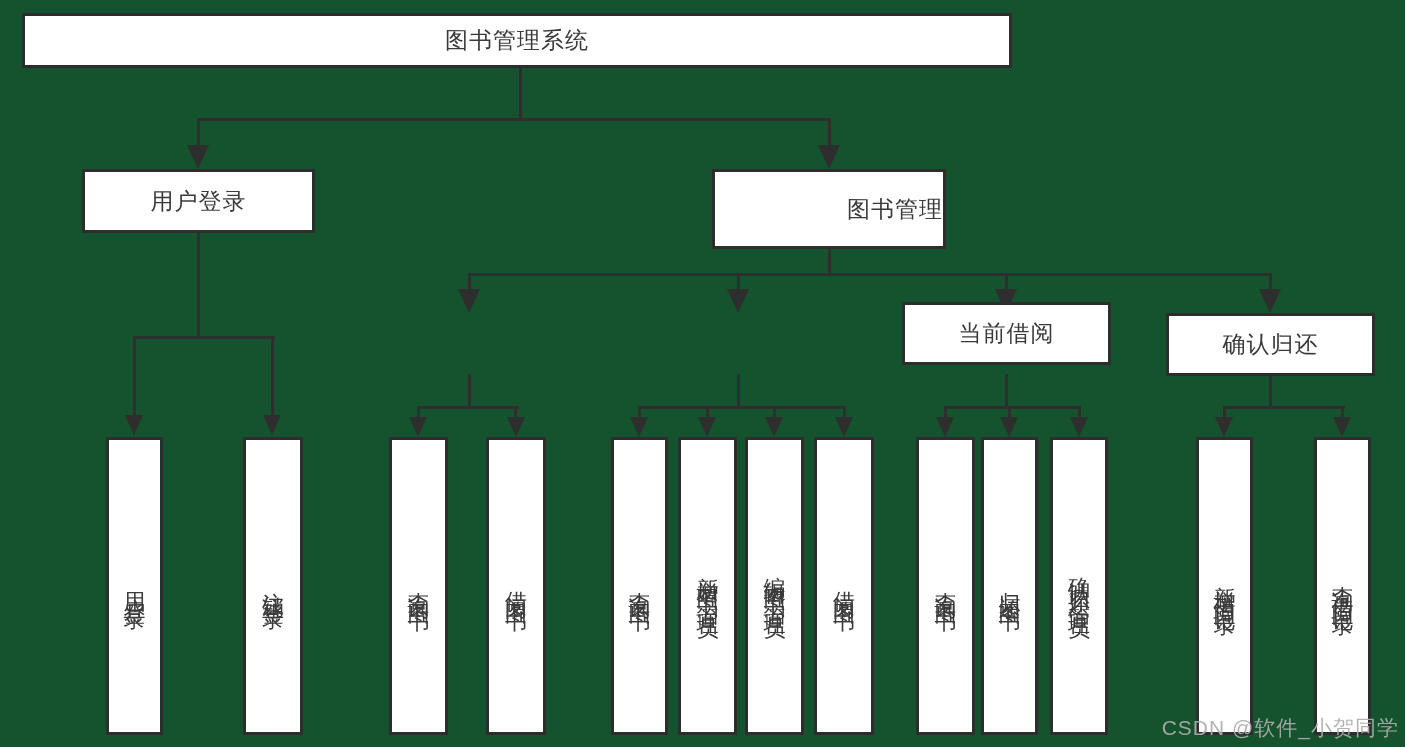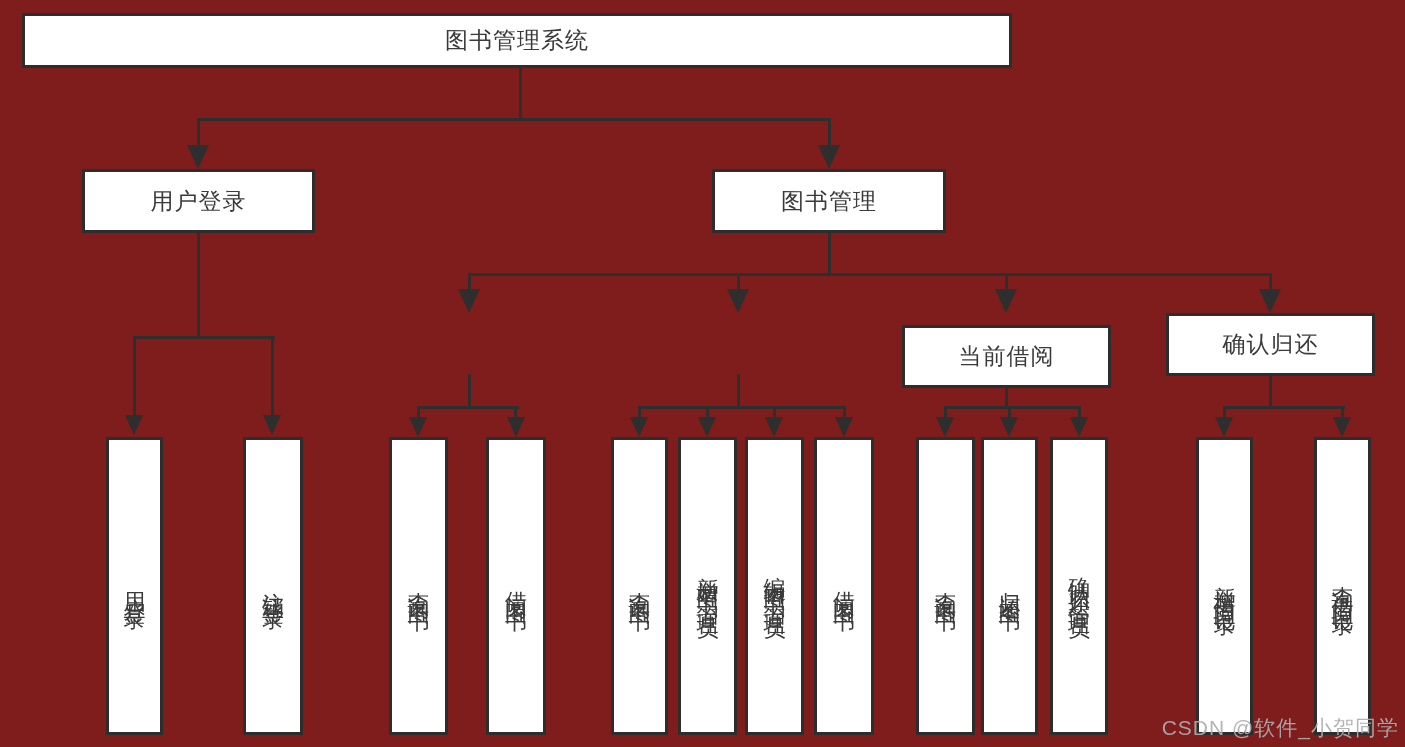--- a/index.html
+++ b/index.html
@@ -1,20 +1,20 @@
 <!DOCTYPE html>
 <html><head>
 <meta charset="utf-8">
 <style>
   html,body{margin:0;padding:0;background:#ffffff;}
   body{
     font-family:"Liberation Sans","DejaVu Sans",sans-serif;
     width:1405px;height:747px;position:relative;overflow:hidden;
   }
-  .canvas{position:absolute;left:0;top:0;width:1405px;height:747px;background:#7f1d1d;}
+  .canvas{position:absolute;left:0;top:0;width:1405px;height:747px;background:#14532d;}
   .node{
     position:absolute;box-sizing:border-box;background:#fff;
     border:3px solid #2d2d2d;display:flex;align-items:center;justify-content:center;
     color:#3a3a3a;font-size:23px;letter-spacing:1px;z-index:2;
   }
   .leaf{
     writing-mode:vertical-rl;text-orientation:mixed;
     font-size:22px;letter-spacing:6px;line-height:1;
     top:437px;height:298px;
   }
@@ -103,25 +103,25 @@
   <div class="vline" style="left:1341px;top:406px;height:14px;"></div>
   <div class="ahead sm" style="left:1333px;top:417px;"></div>
 
   <div class="node" style="left:22px;top:13px;width:990px;height:55px;">
     <span>图书管理系统</span>
   </div>
 
   <div class="node" style="left:82px;top:169px;width:233px;height:64px;">
     <span>用户登录</span>
   </div>
-  <div class="node" style="left:712px;top:169px;width:234px;height:64px;">
+  <div class="node" style="left:712px;top:169px;width:234px;height:80px;justify-content:flex-end;">
     <span>图书管理</span>
   </div>
 
-  <div class="node" style="left:902px;top:325px;width:209px;height:63px;">
+  <div class="node" style="left:902px;top:302px;width:209px;height:63px;">
     <span>当前借阅</span>
   </div>
   <div class="node" style="left:1166px;top:313px;width:209px;height:63px;">
     <span>确认归还</span>
   </div>
 
   <div class="node leaf" style="left:106px;width:57px;">
     <span>用户登录</span>
   </div>
   <div class="node leaf" style="left:243px;width:60px;">

